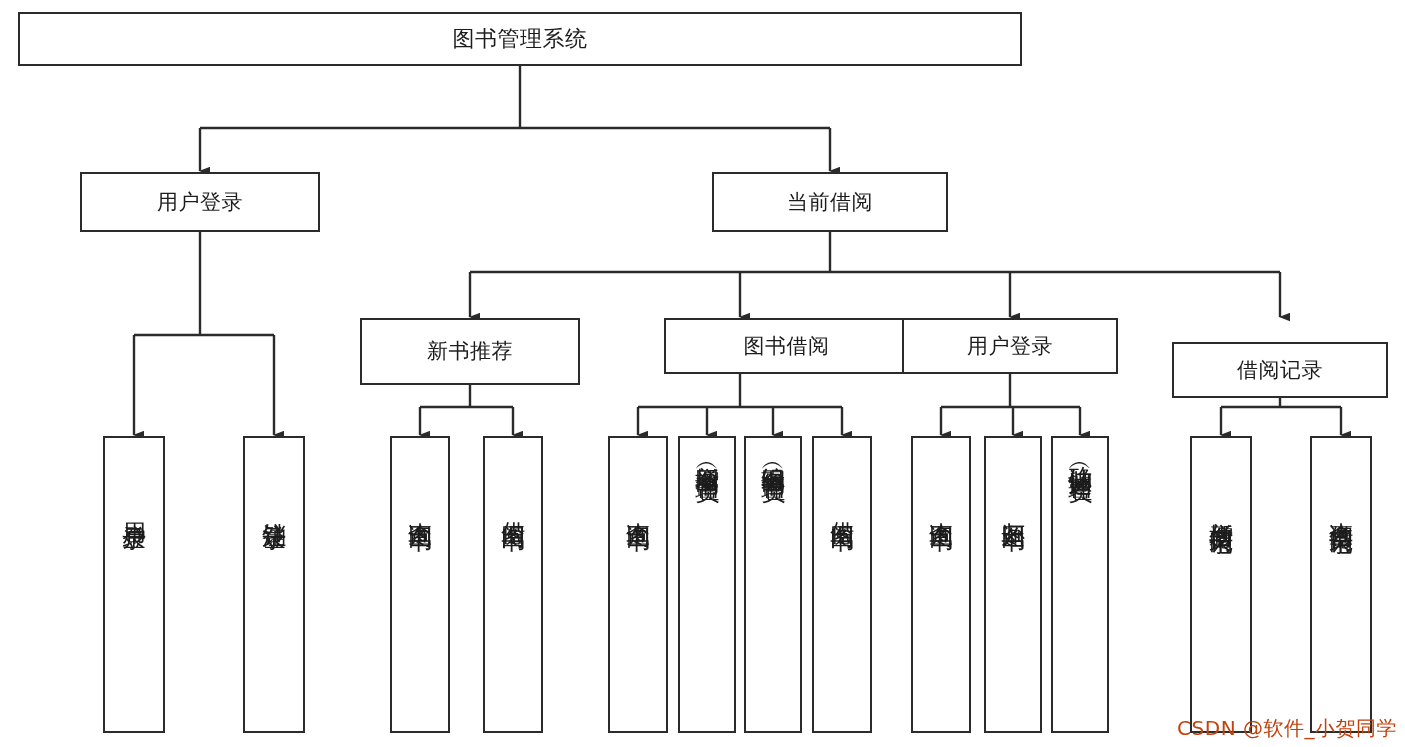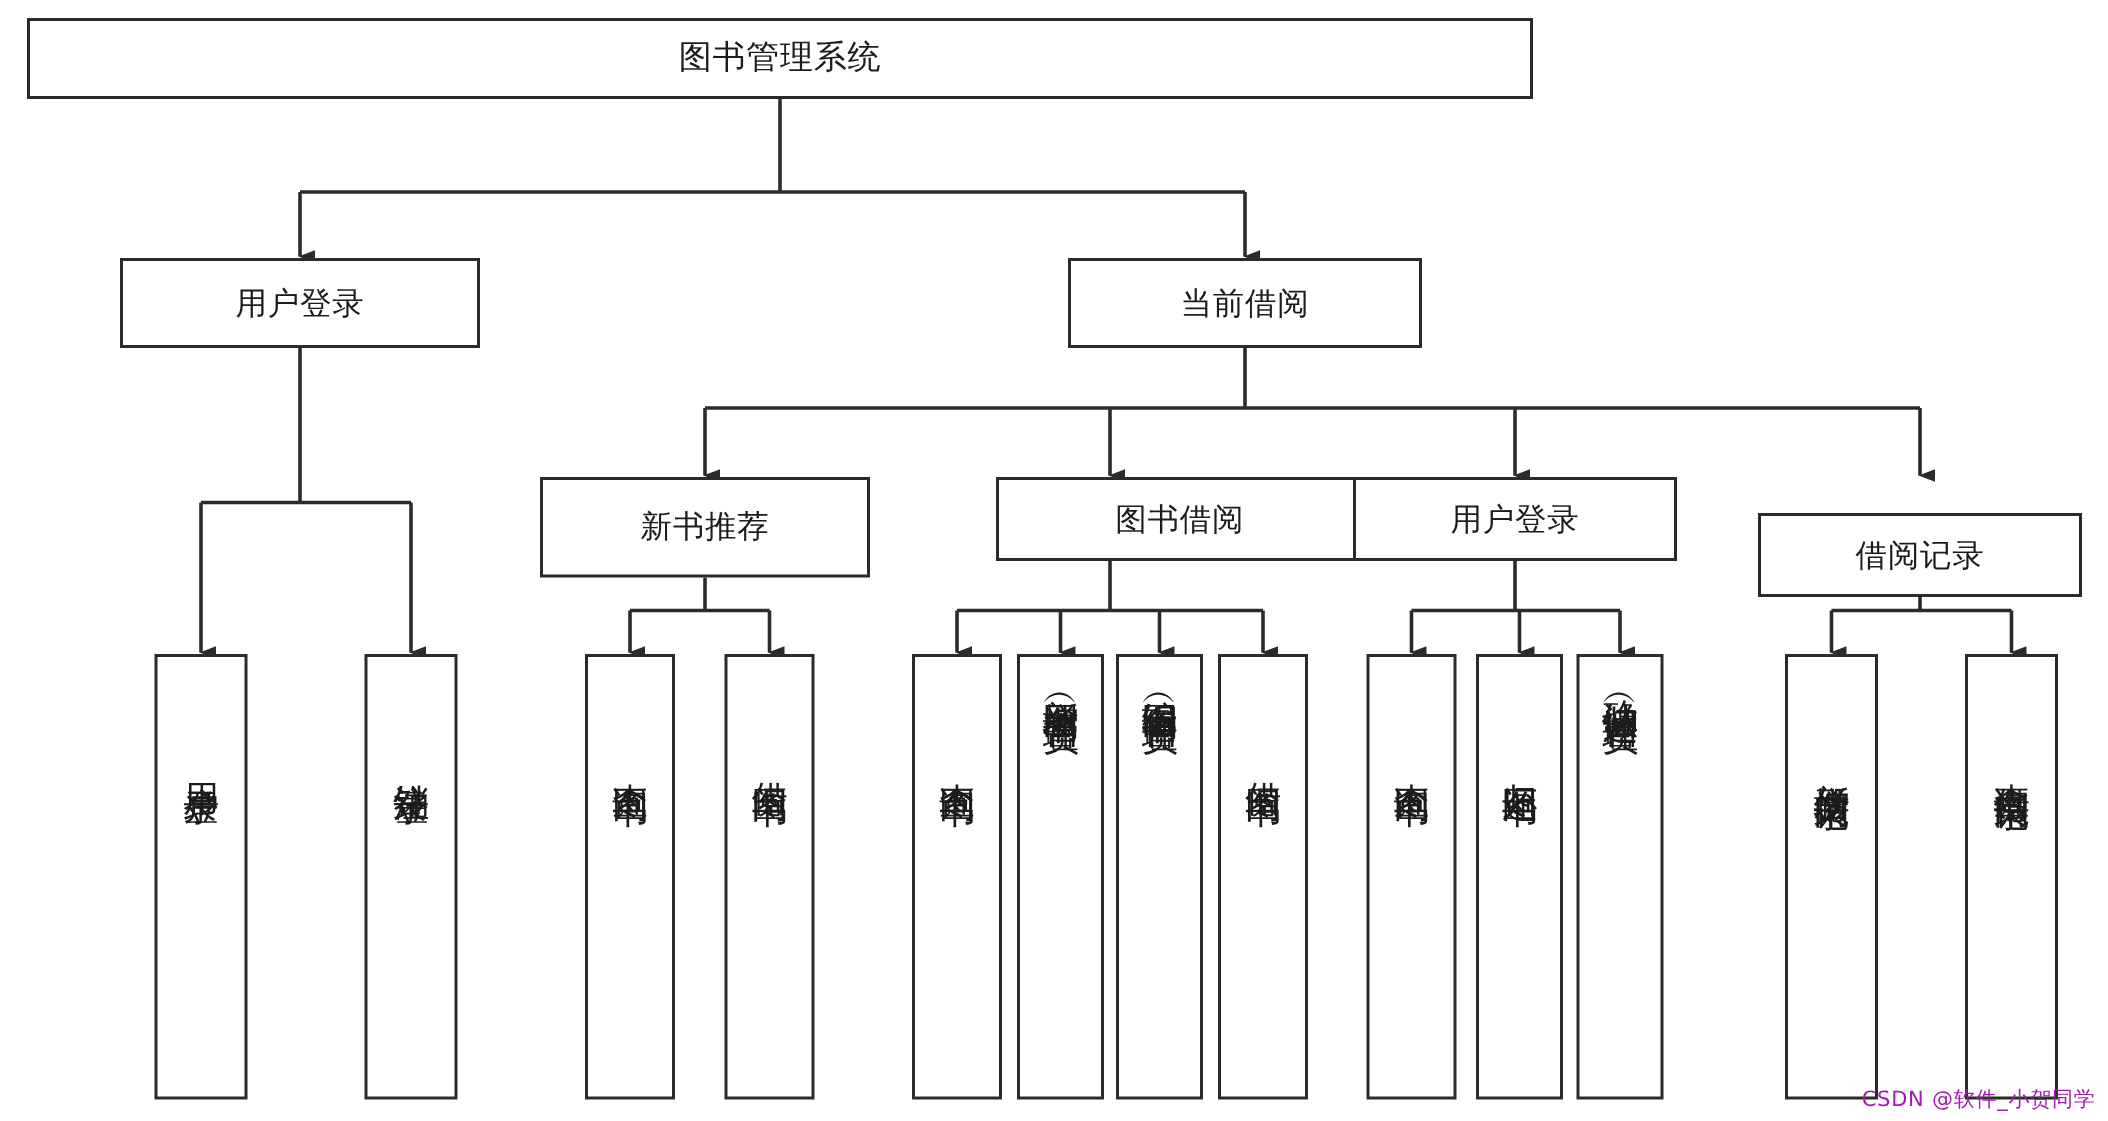--- a/index.html
+++ b/index.html
@@ -67,22 +67,22 @@
   .node.vert.mid .label {
     margin-top: 56px;
   }
   .node.vert.tall .label {
     margin-top: 0;
   }
   #watermark {
     position: absolute;
     right: 8px;
     bottom: 5px;
-    font-size: 14px;
-    color: #a21caf;
+    font-size: 20px;
+    color: #c2410c;
     letter-spacing: 0.5px;
     z-index: 5;
     white-space: nowrap;
   }
 </style>
 </head>
 <body>
 
 <div id="canvas">
 

